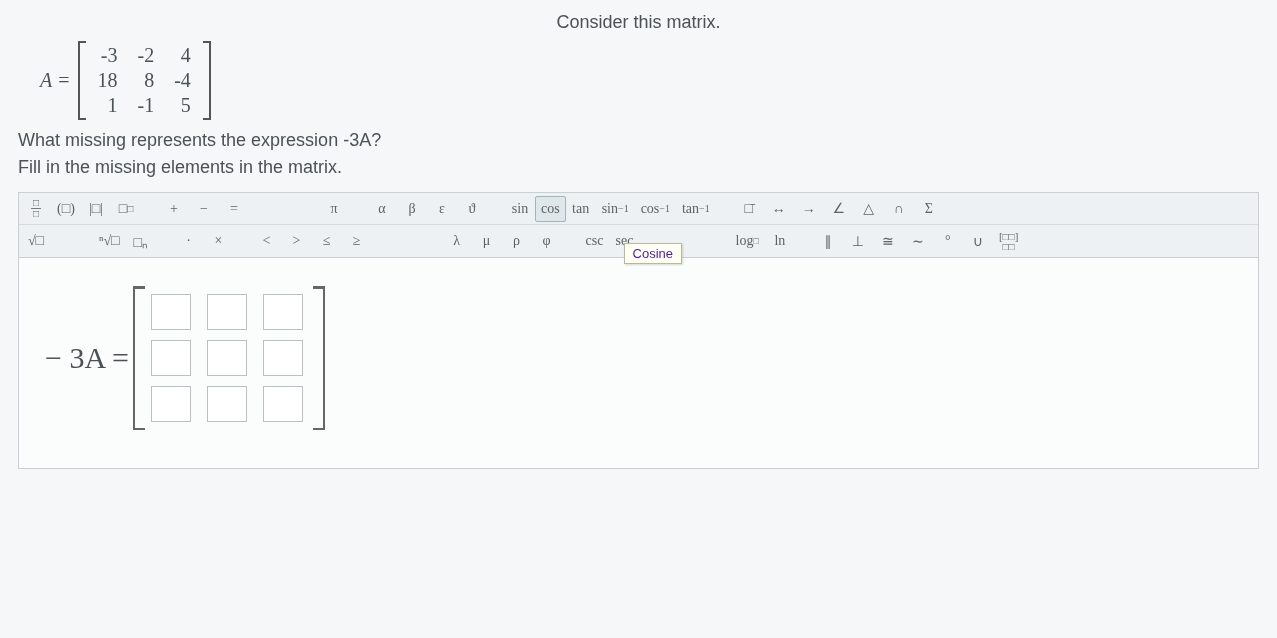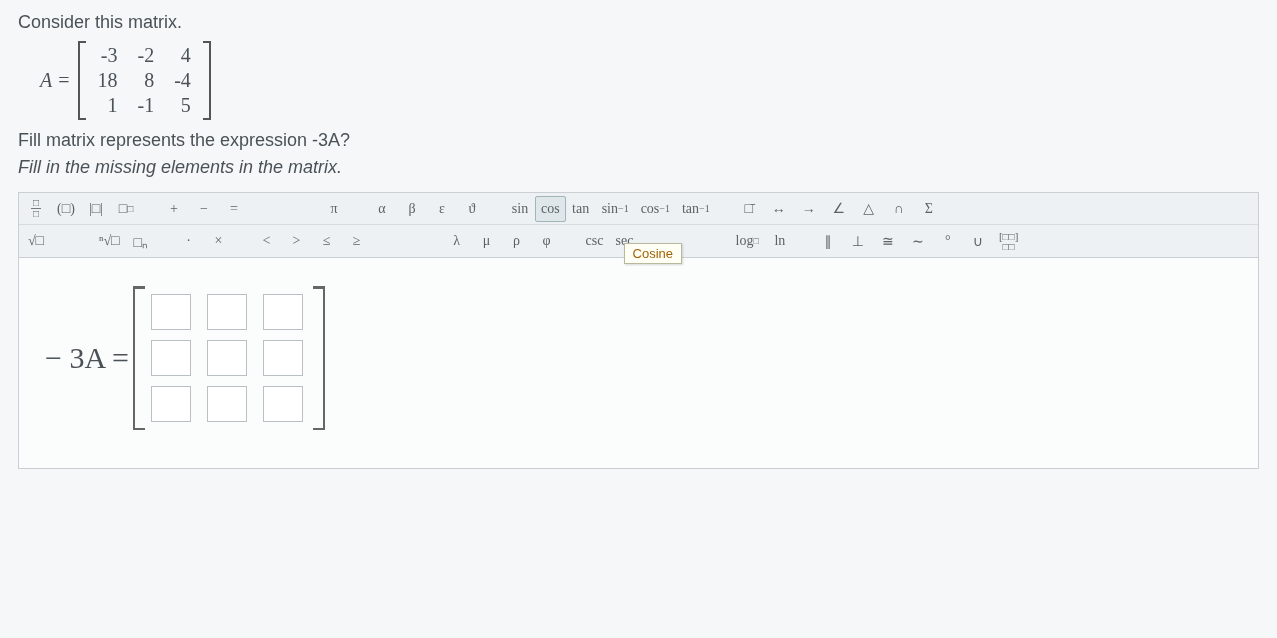--- a/index.html
+++ b/index.html
@@ -5,21 +5,21 @@
   * { box-sizing: border-box; margin: 0; padding: 0; }
   body {
     font-family: Arial, Helvetica, sans-serif;
     background: #f5f7f8;
     color: #4a5258;
     width: 1277px;
     height: 638px;
     padding: 12px 18px;
     font-size: 18px;
   }
-  .prompt-text { margin-bottom: 8px; }
+  .prompt-text { margin-bottom: 8px; text-align: center; }
   .matrix-def {
     display: flex;
     align-items: center;
     font-family: "Times New Roman", serif;
     font-size: 20px;
     margin: 6px 0 10px 22px;
   }
   .matrix-def .lhs { font-style: italic; margin-right: 6px; }
   .matrix-def .eq { margin-right: 8px; }
   .bracket-matrix {
@@ -37,21 +37,21 @@
   .bracket-matrix::after  { top:0; right:0;}
   .bracket-matrix .bl { bottom:0; left:0;}
   .bracket-matrix .br { bottom:0; right:0;}
   .bracket-matrix table { border-collapse: collapse; }
   .bracket-matrix td {
     padding: 1px 10px;
     text-align: right;
     font-family: "Times New Roman", serif;
   }
   .question-line { margin-bottom: 6px; }
-  .instr-line { margin-bottom: 14px; font-style: italic; }
+  .instr-line { margin-bottom: 14px; }
 
   
   .toolbar {
     border: 1px solid #c9cfd3;
     background: #eef1f3;
     width: 100%;
     font-size: 14px;
     color: #5b6268;
   }
   .tb-row {
@@ -84,21 +84,21 @@
     font-size:10px; line-height:1;
   }
   .frac .n { border-bottom:1px solid #777; padding:0 2px;}
   .tooltip {
     position: relative;
     display: inline-block;
     background: #fffff6;
     border: 1px solid #b8b89c;
     padding: 2px 8px;
     font-size: 13px;
-    color: #a16207;
+    color: #4c1d95;
     margin-left: -16px;
     margin-top: 24px;
     box-shadow: 1px 1px 2px rgba(0,0,0,.15);
   }
 
   
   .answer-area {
     border: 1px solid #c9cfd3;
     border-top: none;
     padding: 28px 26px 38px 26px;
@@ -161,21 +161,21 @@
       <tr>
         <td>1</td>
         <td>-1</td>
         <td>5</td>
       </tr>
     </tbody>
       </table>
   </span>
 </div>
 
-<div class="question-line">Fill matrix represents the expression -3A?</div>
+<div class="question-line">What missing represents the expression -3A?</div>
 <div class="instr-line">Fill in the missing elements in the matrix.</div>
 
 <div class="toolbar">
   <div class="tb-row">
     <div class="tb-btn">
         <span class="frac">
           <span class="n">□</span>
           <span>□</span>
         </span>
       </div>

